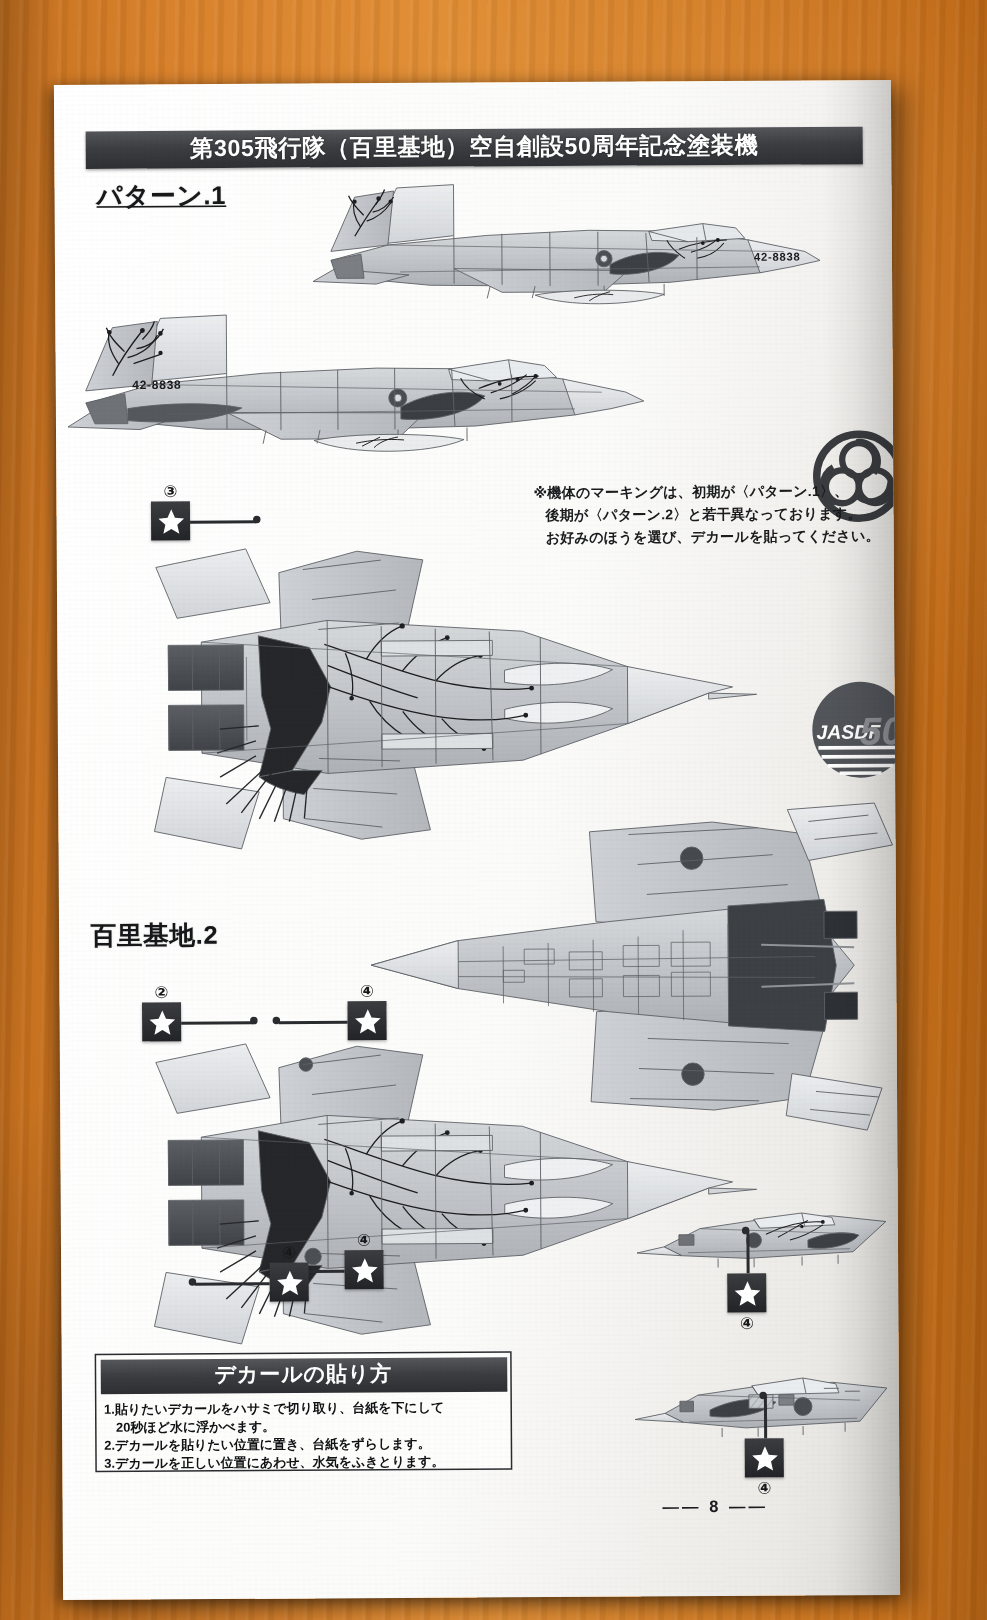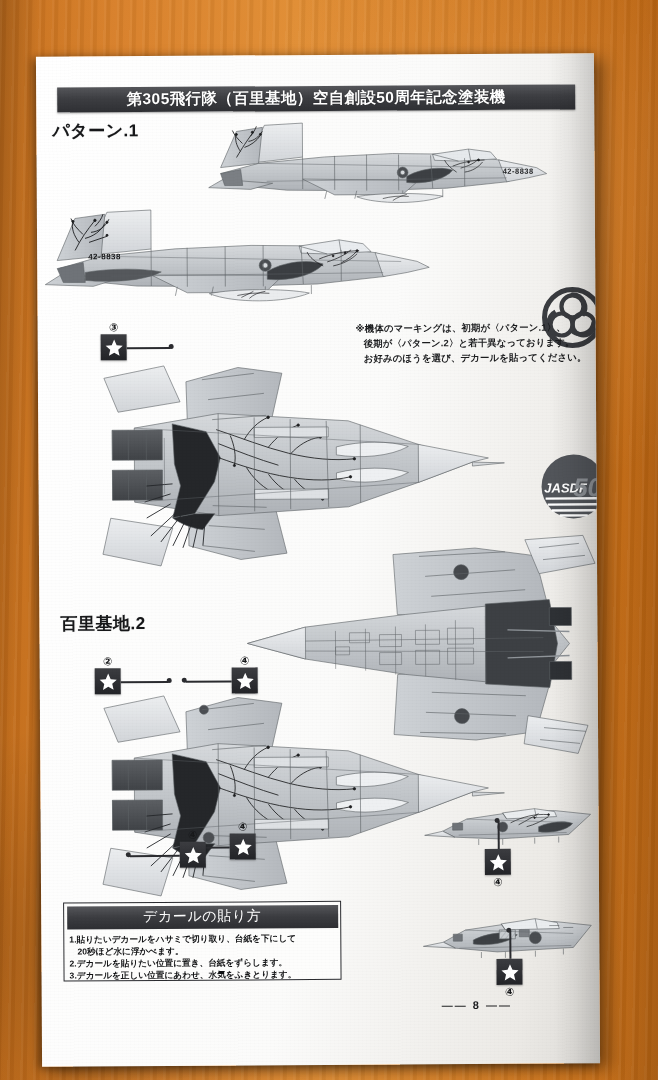--- a/index.html
+++ b/index.html
@@ -109,21 +109,21 @@
   .decalbox{
     position:absolute; left:22px; top:846px; width:278px; height:79px;
     border:1.4px solid #2a2b2f; background:#fdfdfc;
   }
   .decalbox .dtitle{
     height:23px; margin:2.5px 2.5px 0 2.5px;
     background:linear-gradient(180deg,#56575b 0%,#3c3d41 48%,#2e2f33 100%);
     display:flex; align-items:center; justify-content:center;
   }
   .decalbox .dtitle span{
-    color:#fff; font-size:14px; font-weight:normal; letter-spacing:.6px;text-align:center;
+    color:#fff; font-size:14px; font-weight:bold; letter-spacing:.6px;text-align:center;
   }
   .decalbox ol{ list-style:none; margin:4px 5px 0 5px; }
   .decalbox li{
     font-size:8.6px; line-height:1.42; color:#111214; font-weight:bold;
     letter-spacing:.05px;
   }
   .decalbox li .cont{ display:block; padding-left:8px; }
 
   .pagenum{
     position:absolute; left:400px; top:945px;
@@ -488,21 +488,21 @@
         </g>
 
       </g>
     </svg>
   </div>
 
   <div class="hdrbar">
     <span>第305飛行隊（百里基地）空自創設50周年記念塗装機</span>
   </div>
 
-  <div class="ptn-label" style="left:16px; top:63px;">パターン.1</div>
+  <div class="ptn-label" style="left:28px; top:63px;text-decoration:underline;">パターン.1</div>
   <div class="ptn-label" style="left:21px; top:556px;">百里基地.2</div>
 
   <div style="position:absolute; left:466px; top:113px; font-size:7.5px; font-weight:bold; color:#1b1c1e; letter-spacing:.5px;">42-8838</div>
   <div style="position:absolute; left:51px; top:196px; font-size:8px; font-weight:bold; color:#1b1c1e; letter-spacing:.5px;">42-8838</div>
 
   <div class="emb-tomoe">
     <svg viewBox="0 0 62 62" width="62" height="62" xmlns="http://www.w3.org/2000/svg">
       <circle cx="31" cy="31" r="28" fill="none" stroke="#3a3c40" stroke-width="5"></circle>
       <g fill="none" stroke="#3a3c40" stroke-width="4.2" stroke-linecap="round">
         <path d="M31,8 A13,13 0 0,1 41,29 A13,13 0 0,0 31,8"></path>

